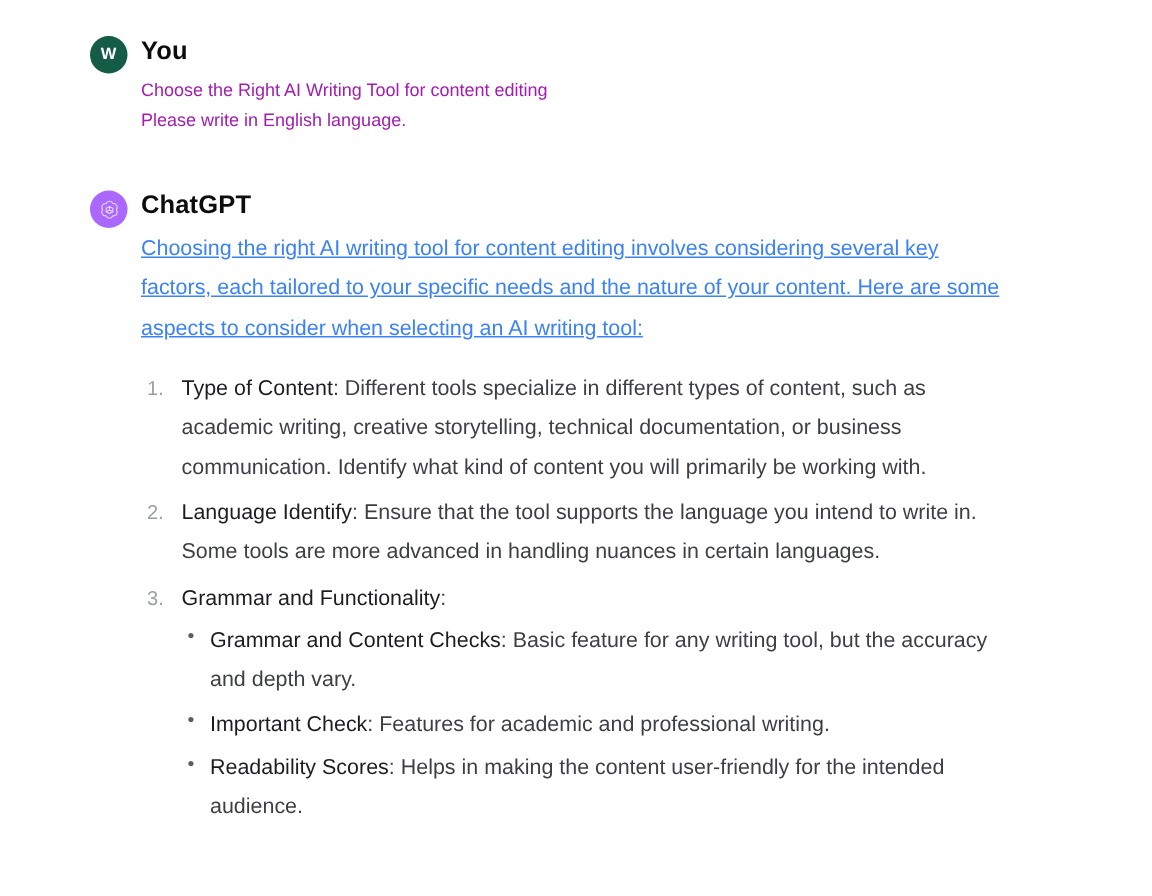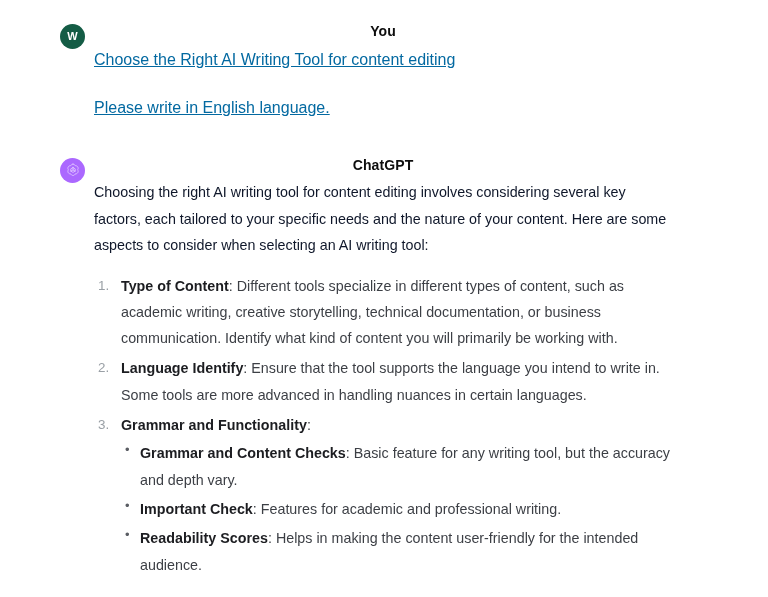--- a/index.html
+++ b/index.html
@@ -61,46 +61,44 @@
     background: #ab68ff;
   }
 
   .avatar--assistant svg {
     width: 16px;
     height: 16px;
     display: block;
   }
 
   .author {
-    font-size: 14px;
+    font-size: 17px;
     font-weight: bold;
     color: #0d0d0d;
     line-height: 1.4;
     margin: 0 0 4px 0;
     letter-spacing: 0.1px;
-    text-align: center;
   }
 
   .para {
-    font-size: 16px;
-    color: #0369a1;
+    font-size: 12px;
+    color: #a21caf;
     line-height: 1.72;
     margin: 0 0 0 0;
-    text-decoration: underline;
   }
 
   .para + .para {
-    margin-top: 21px;
   }
 
   .intro-para {
     font-size: 14.3px;
-    color: #0f172a;
+    color: #3b82f6;
     line-height: 1.85;
     margin: 0;
+    text-decoration: underline;
   }
 
   ol.numbered {
     list-style: none;
     counter-reset: item;
     margin: 14px 0 0 0;
     padding: 0;
   }
 
   ol.numbered > li {
@@ -142,21 +140,21 @@
     content: "\2022";
     position: absolute;
     left: 4px;
     top: -2px;
     color: #5a5d63;
     font-size: 13px;
     line-height: 1.9;
   }
 
   .strong {
-    font-weight: bold;
+    font-weight: normal;
     color: #1c1d21;
   }
 </style>
 </head>
 <body>
 
 <div class="conversation">
 
   <div class="message message--user">
     <div class="avatar avatar--user">

